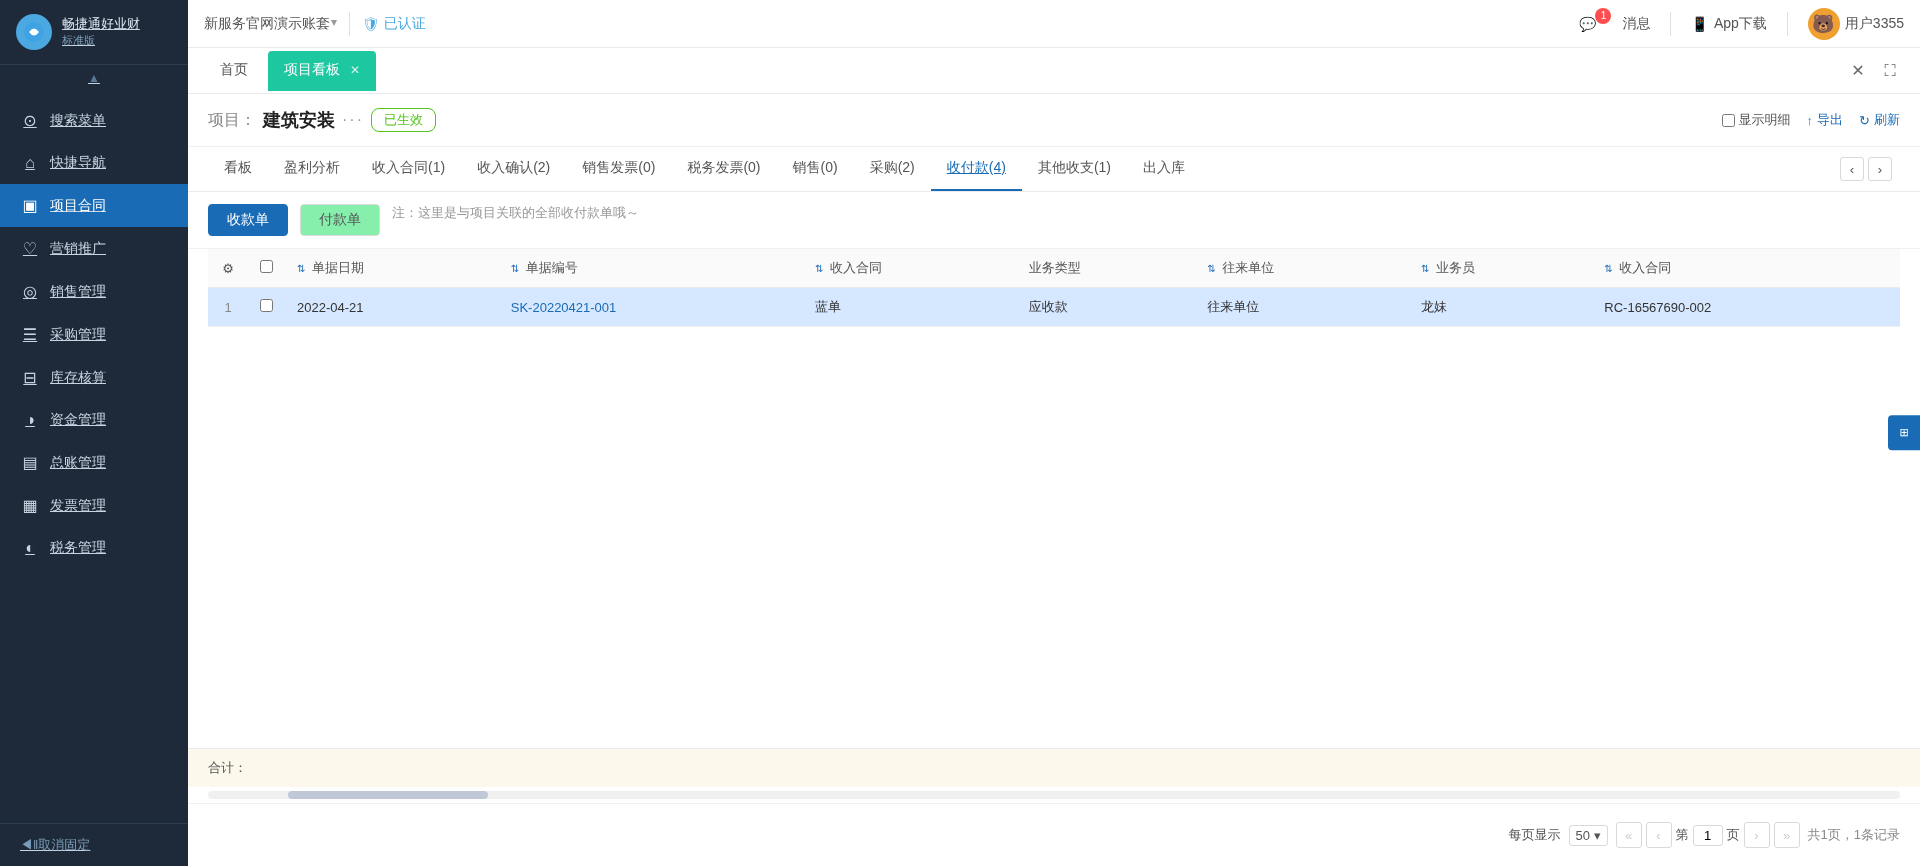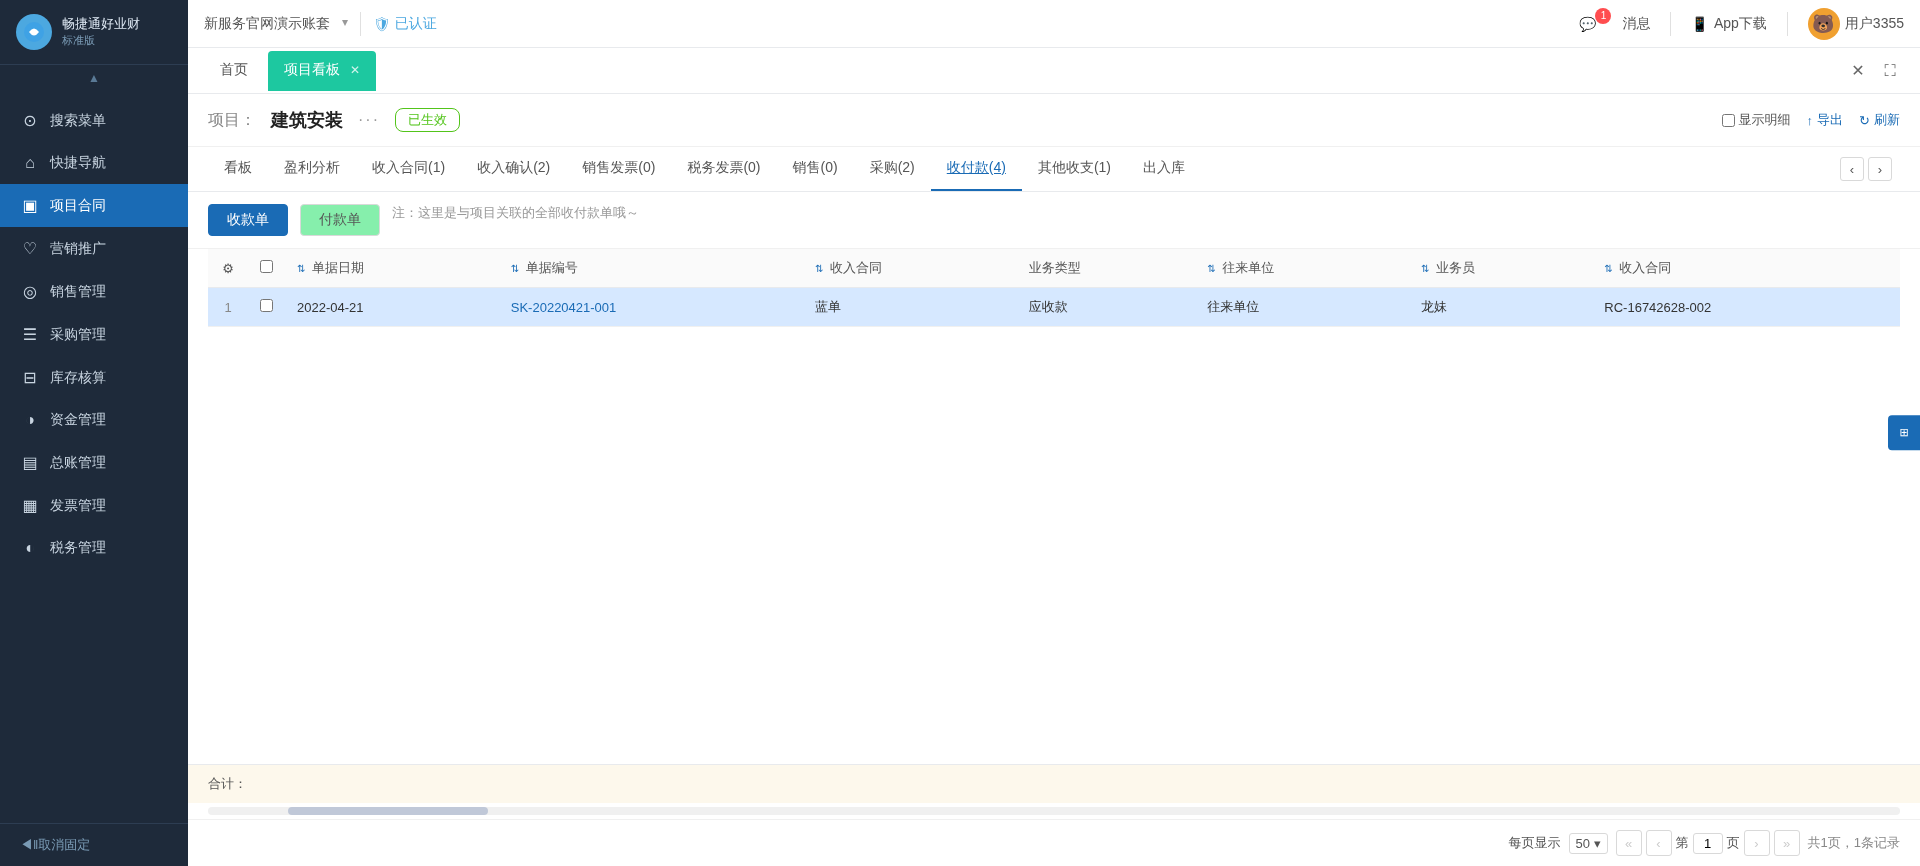--- a/index.html
+++ b/index.html
@@ -7,20 +7,21 @@
 
     
     .sidebar {
       width: 188px;
       background: #1e2a3a;
       color: #c8d4e0;
       display: flex;
       flex-direction: column;
       flex-shrink: 0;
       height: 100%;
+      text-decoration: underline;
     }
     .sidebar-header {
       display: flex;
       align-items: center;
       padding: 14px 16px;
       border-bottom: 1px solid #2d3d52;
       gap: 10px;
     }
     .sidebar-logo {
       width: 36px;
@@ -96,21 +97,21 @@
       height: 48px;
       display: flex;
       align-items: center;
       padding: 0 16px;
       border-bottom: 1px solid #e8eaed;
       gap: 12px;
     }
     .account-selector {
       display: flex;
       align-items: flex-start;
-      gap: 12px;
+      gap: 1px;
       color: #555;
       font-size: 14px;
       cursor: pointer;
     }
     .account-selector .chevron { color: #999; font-size: 12px; }
     .verified-badge {
       display: flex;
       align-items: center;
       gap: 4px;
       color: #4ca8e0;
@@ -211,21 +212,21 @@
       flex-direction: column;
       overflow: hidden;
     }
 
     
     .project-header {
       display: flex;
       align-items: center;
       padding: 14px 20px;
       border-bottom: 1px solid #f0f0f0;
-      gap: 15px;
+      gap: 7px;
     }
     .project-title {
       font-size: 18px;
       font-weight: bold;
       color: #222;
     }
     .project-more {
       color: #999;
       cursor: pointer;
       font-size: 16px;
@@ -395,21 +396,21 @@
       height: 8px;
       background: #c0c8d8;
       border-radius: 4px;
     }
 
     
     .pagination {
       display: flex;
       align-items: center;
       justify-content: flex-end;
-      padding: 10px 20px;
+      padding: 18px 20px;
       gap: 8px;
       font-size: 13px;
       color: #555;
       background: white;
       border-top: 1px solid #f0f0f0;
     }
     .select-box {
       border: 1px solid #d9d9d9;
       border-radius: 3px;
       padding: 2px 6px;
@@ -704,21 +705,21 @@
               <input type="checkbox" style="">
             </td>
             <td>2022-04-21</td>
             <td>
               <span class="link-text">SK-20220421-001</span>
             </td>
             <td>蓝单</td>
             <td>应收款</td>
             <td>往来单位</td>
             <td>龙妹</td>
-            <td>RC-16742628-002</td>
+            <td>RC-16567690-002</td>
           </tr>
         </tbody>
       </table>
     </div>
 
     <div class="table-footer">
       <span>合计：</span>
     </div>
 
     <div class="scrollbar-row">

